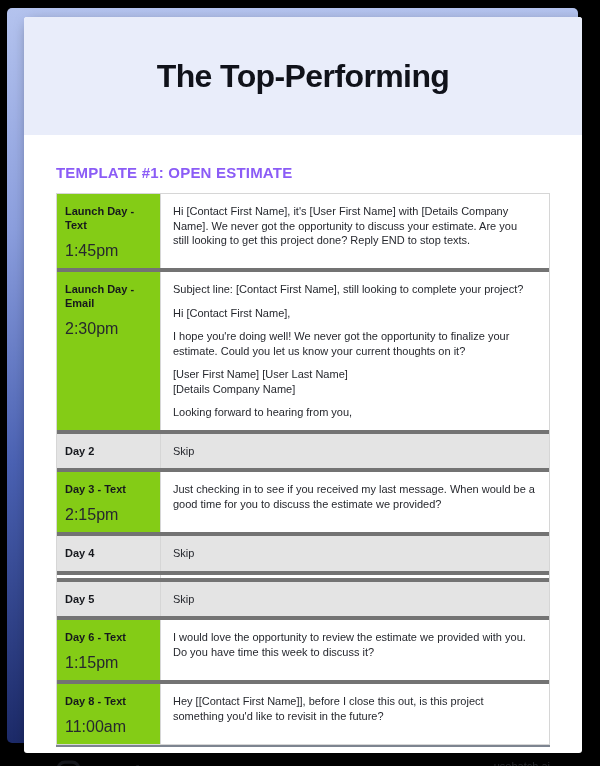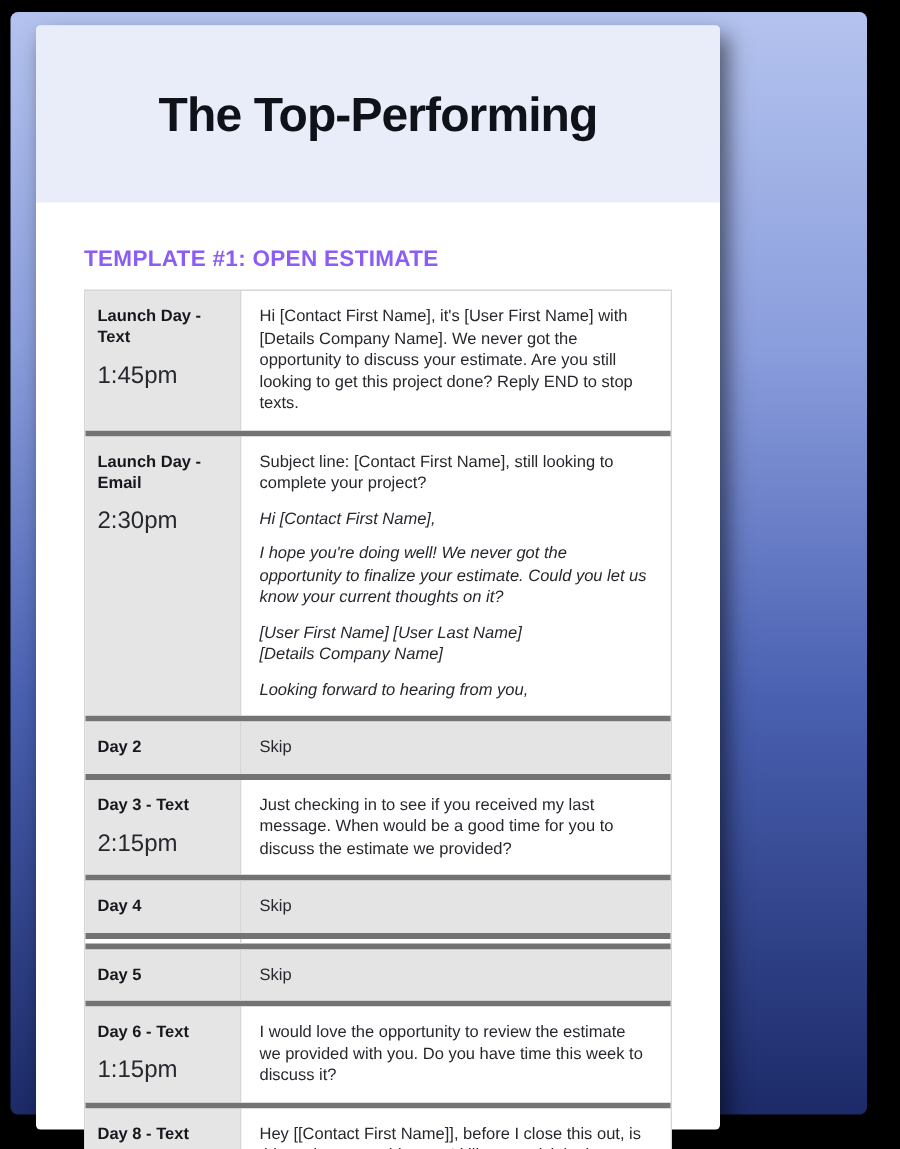--- a/index.html
+++ b/index.html
@@ -12,21 +12,21 @@
   .canvas { position: relative; width: 600px; height: 766px; background: #000; }
 
   .back-card {
     position: absolute; left: 7px; top: 8px; width: 571px; height: 735px;
     border-radius: 5px;
     background: linear-gradient(180deg, #b4c3ee 0%, #8b9edd 30%, #4a61b2 62%, #1c2a68 100%);
     box-shadow: -4px 6px 10px rgba(0,0,0,0.45);
   }
 
   .page-card {
-    position: absolute; left: 24px; top: 17px; width: 456px; height: 736px;
+    position: absolute; left: 24px; top: 17px; width: 558px; height: 736px;
     background: #ffffff; border-radius: 3px;
     box-shadow: 5px 7px 14px rgba(0,0,0,0.55);
     display: flex; flex-direction: column;
   }
 
   .header-band {
     height: 118px; flex: 0 0 118px;
     background: #e9edfa; border-radius: 3px 3px 0 0;
     display: flex; align-items: center; justify-content: center; text-align: center;
   }
@@ -37,27 +37,27 @@
 
   .content { flex: 1 1 auto; padding: 0 32px; }
   .section-title {
     margin-top: 29px; font-size: 15px; font-weight: bold;
     letter-spacing: 0.2px; color: #8b5cf6;
   }
 
   .tmpl-table { margin-top: 12px; border: 1px solid #d6d6d6; background: #fff; }
   .t-row { display: grid; grid-template-columns: 104px 1fr; }
   .t-row + .t-row, .t-spacer + .t-row, .t-row + .t-spacer { border-top: 4px solid #737373; }
-  .label-cell { padding: 10px 6px 10px 8px; border-right: 1px solid #d6d6d6; background: #e5e5e5; }
+  .label-cell { padding: 10px 6px 10px 8px; border-right: 1px solid #d6d6d6; background: #84cc16; }
   .content-cell { padding: 10px 14px 10px 12px; background: #fff; }
   .t-row.skip .label-cell, .t-row.skip .content-cell { background: #e4e4e4; }
   .row-label { font-weight: bold; font-size: 11px; line-height: 14px; color: #16181d; }
   .row-time { font-size: 16px; line-height: 14px; color: #26282e; margin-top: 12px; }
   .content-cell p { font-size: 11px; line-height: 14.5px; color: #26282e; }
-  .content-cell p + p { margin-top: 9px; font-style: italic; }
+  .content-cell p + p { margin-top: 9px; }
   .t-spacer { display: grid; grid-template-columns: 104px 1fr; height: 7px; background: #fff; }
   .t-spacer > div:first-child { border-right: 1px solid #d6d6d6; }
 
   .page-footer { flex: 0 0 auto; margin-top: auto; padding: 0 32px; }
   .footer-divider { border-top: 2px solid #7d8490; }
   .footer-row {
     display: flex; align-items: flex-start; justify-content: space-between;
     padding: 13px 0 15px 0;
   }
   .brand { display: flex; align-items: center; gap: 9px; }

